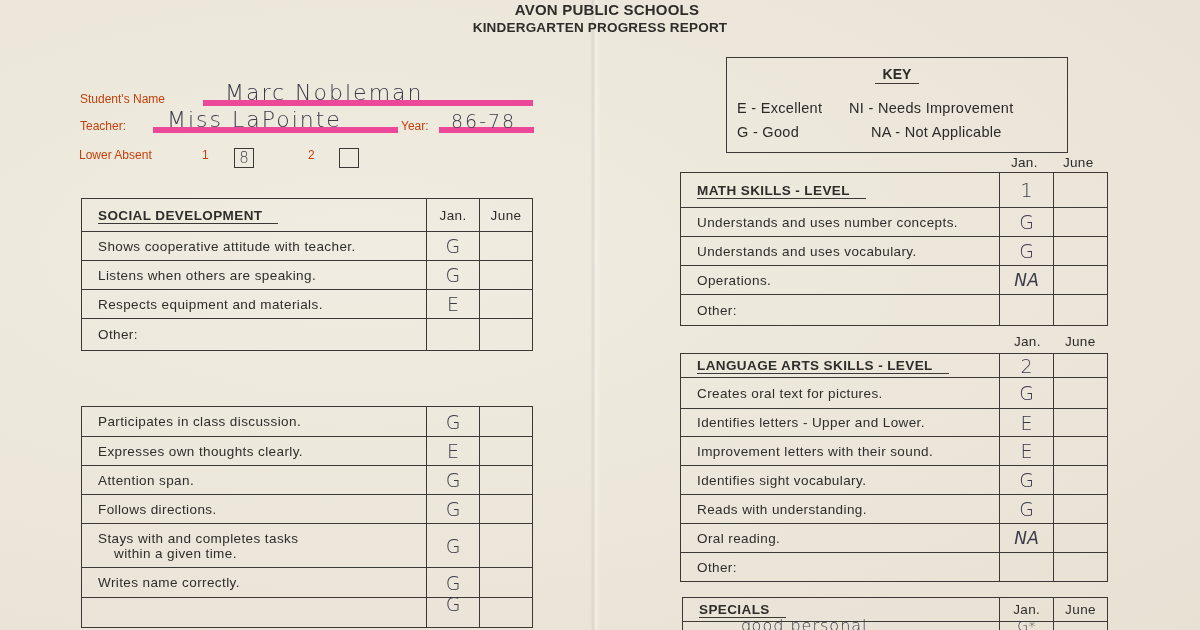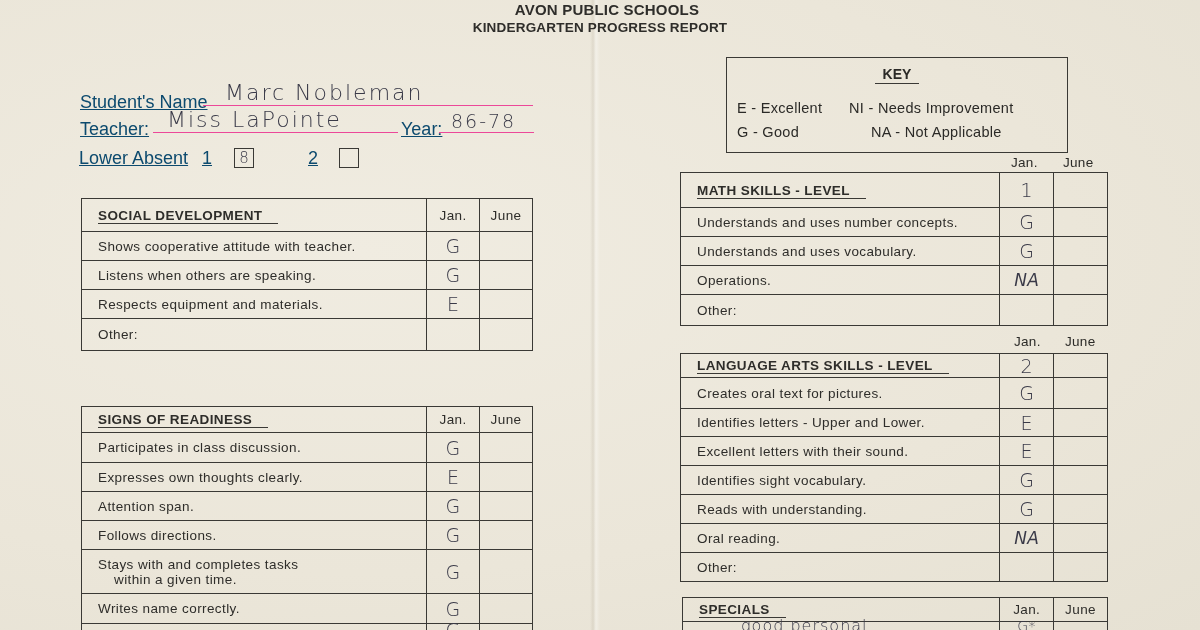--- a/index.html
+++ b/index.html
@@ -12,23 +12,23 @@
   }
   .paper {
     position: absolute; inset: 0;
     background:
       linear-gradient(90deg, rgba(0,0,0,0) 0, rgba(0,0,0,0) 590px, rgba(160,150,130,0.18) 593px, rgba(255,255,255,0.35) 596px, rgba(0,0,0,0) 600px),
       radial-gradient(ellipse at 30% 40%, #f0ece1 0%, #ebe6d9 60%, #e6e1d3 100%);
   }
   .abs { position: absolute; }
   .title1 { left: 0; width: 1200px; top: 1px; text-align: center; font-weight: bold; font-size: 15px; letter-spacing: 0.2px; color: #2e2d2a; margin-left: 7px; }
   .title2 { left: 0; width: 1200px; top: 20px; text-align: center; font-weight: bold; font-size: 13.5px; letter-spacing: 0.2px; color: #2e2d2a; }
-  .label { font-size: 18px; color: #0c4a6e; text-decoration: underline; }
+  .label { font-size: 12px; color: #c2410c; }
   .hand { font-family: "DejaVu Sans", sans-serif; font-weight: 300; color: #3a3a48; letter-spacing: 2px; }
-  .uline { border-bottom: 1px solid #ec4899; }
+  .uline { border-bottom: 6px solid #ec4899; }
   .box { border: 1.5px solid #3a3935; width: 20px; height: 20px; text-align: center; font-size: 15px; line-height: 18px; }
 
   .key { left: 726px; top: 57px; width: 342px; height: 96px; border: 1.5px solid #3a3935; }
   .key-title { position: absolute; left: 0; right: 0; top: 8px; text-align: center; font-weight: bold; font-size: 14px; }
   .key-title span { border-bottom: 1.5px solid #3a3935; padding: 0 8px 1px 8px; }
   .key-item { position: absolute; font-size: 14.5px; letter-spacing: 0.3px; }
 
   table.grid { position: absolute; border-collapse: collapse; }
   table.grid td { border: 1.5px solid #3a3935; font-size: 13.5px; letter-spacing: 0.4px; padding: 0 0 0 16px; vertical-align: middle; color: #2e2d2a; }
   table.grid td.c { padding: 0; text-align: center; }
@@ -108,25 +108,20 @@
 </tbody>
   </table>
 
 <table class="grid" style="left:81px;top:406px;width:452px;">
   <colgroup>
       <col style="width:346px">
       <col style="width:53px">
       <col style="width:53px">
     </colgroup>
   <tbody>
-      <tr style="height:26px;">
-    <td class="hdr"><span>SIGNS OF READINESS</span></td>
-    <td class="c colhdr">Jan.</td>
-    <td class="c colhdr">June</td>
-  </tr>
   <tr style="height:30px;">
     <td>Participates in class discussion.</td>
     <td class="mark">G</td>
     <td class="mark"></td>
   </tr>
   <tr style="height:29px;">
     <td>Expresses own thoughts clearly.</td>
     <td class="mark">E</td>
     <td class="mark"></td>
   </tr>
@@ -216,21 +211,21 @@
     <td>Creates oral text for pictures.</td>
     <td class="mark">G</td>
     <td class="mark"></td>
   </tr>
   <tr style="height:28px;">
     <td>Identifies letters - Upper and Lower.</td>
     <td class="mark">E</td>
     <td class="mark"></td>
   </tr>
   <tr style="height:29px;">
-    <td>Excellent letters with their sound.</td>
+    <td>Improvement letters with their sound.</td>
     <td class="mark">E</td>
     <td class="mark"></td>
   </tr>
   <tr style="height:29px;">
     <td>Identifies sight vocabulary.</td>
     <td class="mark">G</td>
     <td class="mark"></td>
   </tr>
   <tr style="height:29px;">
     <td>Reads with understanding.</td>

